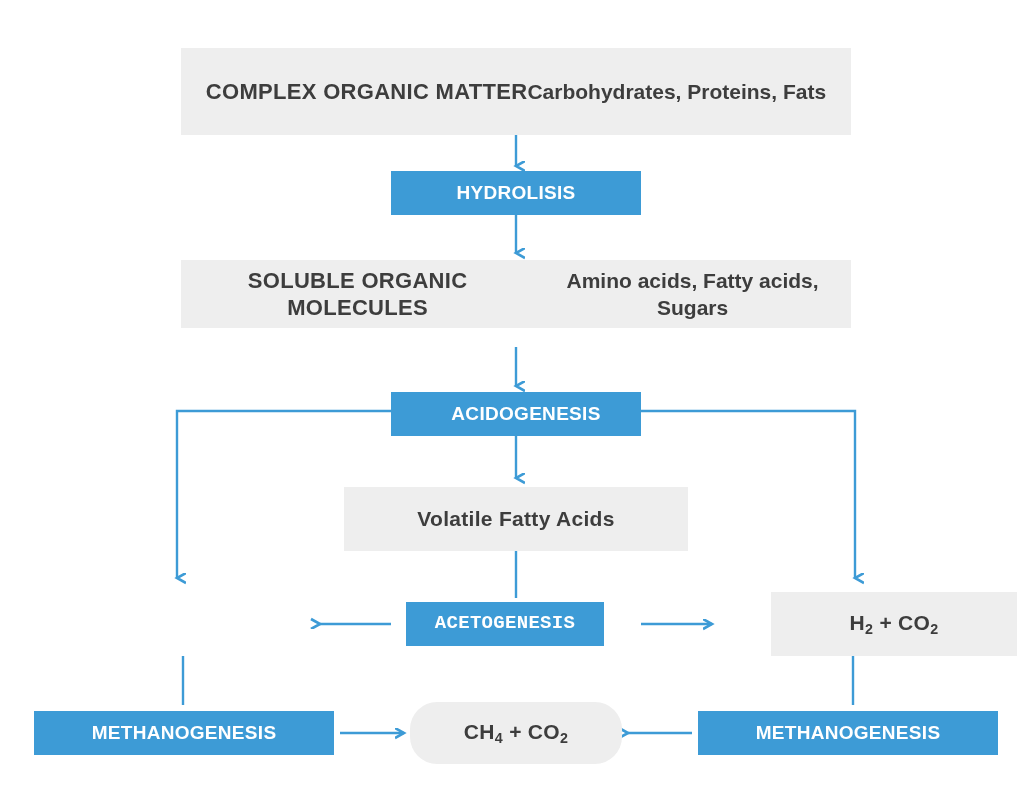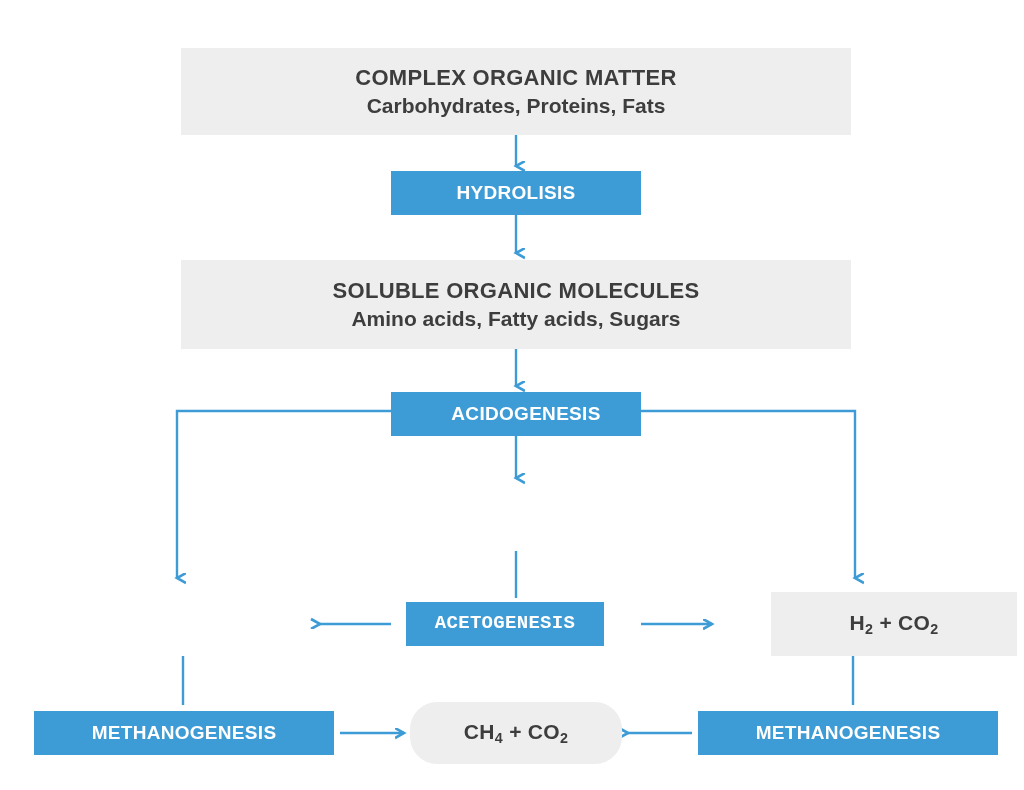--- a/index.html
+++ b/index.html
@@ -18,21 +18,21 @@
   #diagram {
     position: absolute;
     left: 0; top: 0;
     width: 1024px;
     height: 790px;
   }
   .node {
     position: absolute;
     box-sizing: border-box;
     display: flex;
-    flex-direction: column;
+    flex-direction: row;
     align-items: center;
     justify-content: center;
     text-align: center;
     z-index: 2;
   }
   .node.grey {
     background: #eeeeee;
     color: #3d3d3d;
   }
   .node.blue {
@@ -114,29 +114,32 @@
 
   <div class="node grey" style="left:181px; top:48px; width:670px; height:87px;">
     <div class="title-line t22">COMPLEX ORGANIC MATTER</div>
     <div class="sub-line sub">Carbohydrates, Proteins, Fats</div>
   </div>
 
   <div class="node blue" style="left:391px; top:171px; width:250px; height:44px;">
     <div class="title-line t19">HYDROLISIS</div>
   </div>
 
-  <div class="node grey" style="left:181px; top:260px; width:670px; height:89px;">
+  <div class="node grey" style="left:181px; top:260px; width:670px; height:68px;">
     <div class="title-line t22">SOLUBLE ORGANIC MOLECULES</div>
     <div class="sub-line sub">Amino acids, Fatty acids, Sugars</div>
   </div>
 
   <div class="node blue" style="left:391px; top:392px; width:250px; height:44px;padding-left:20px;">
     <div class="title-line t19">ACIDOGENESIS</div>
   </div>
 
+  <div class="node grey" style="left:344px; top:487px; width:344px; height:64px;">
+    <div class="title-line t21">Volatile Fatty Acids</div>
+  </div>
 
 
   <div class="node blue" style="left:406px; top:602px; width:198px; height:44px;font-family:Liberation Mono, monospace;">
     <div class="title-line t19">ACETOGENESIS</div>
   </div>
 
   <div class="node grey" style="left:726px; top:592px; width:246px; height:64px;margin-left:45px;">
     <div class="title-line t21">
       H<sub>2</sub> + CO<sub>2</sub>
     </div>

